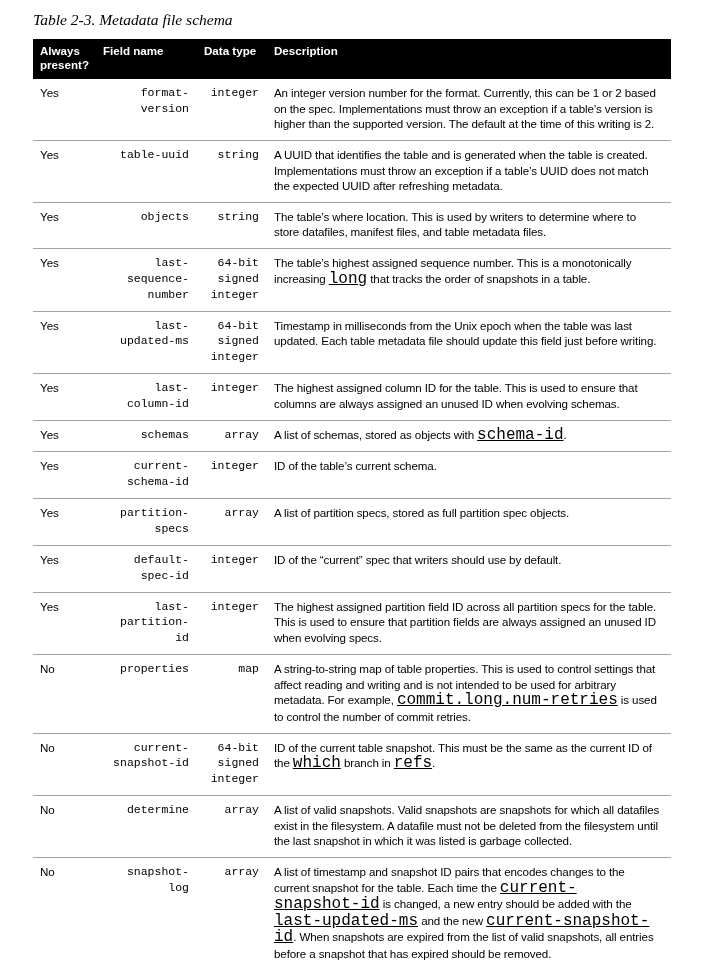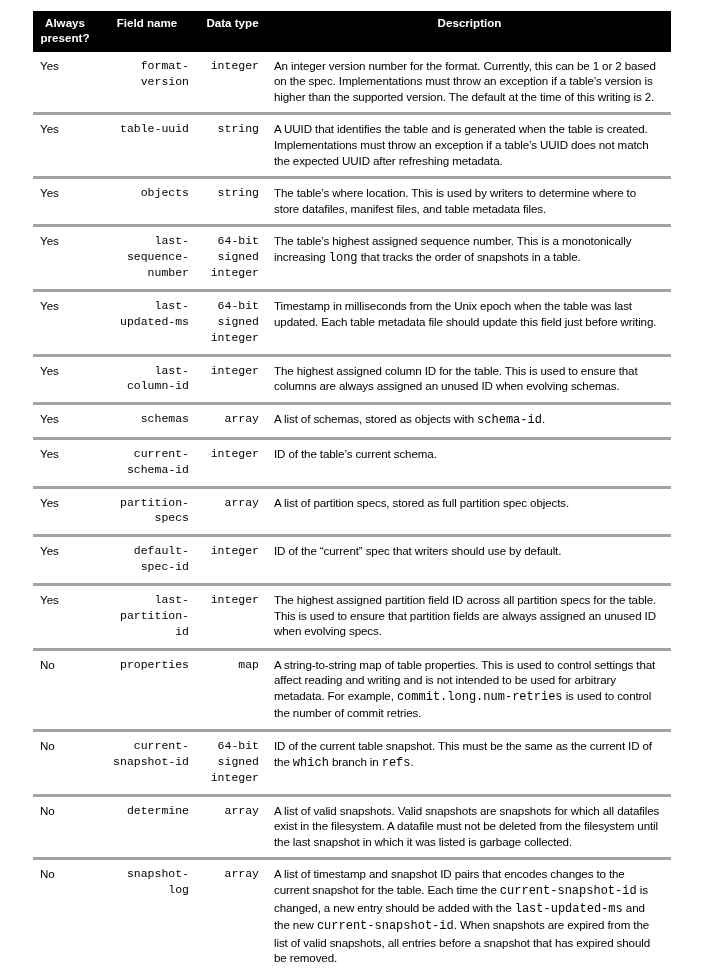--- a/index.html
+++ b/index.html
@@ -27,58 +27,60 @@
     table-layout: fixed;
     width: 638px;
   }
   col.c1 { width: 63px; }
   col.c2 { width: 101px; }
   col.c3 { width: 70px; }
   col.c4 { width: 404px; }
   .schema-table th {
     background: #000000;
     color: #ffffff;
-    text-align: center;
+    text-align: left;
     vertical-align: top;
     font-size: 11.6px;
     font-weight: bold;
     line-height: 1.28;
     padding: 5px 6px 6px 7px;
   }
   .schema-table td {
     vertical-align: top;
-    border-bottom: 3px solid #a3a3a3;
+    border-bottom: 1px solid #a3a3a3;
     padding: 6px 8px 8px 7px;
   }
   .cell-present {
     font-size: 11.6px;
     line-height: 1.3;
   }
   .cell-mono {
     font-family: "Liberation Mono", "DejaVu Sans Mono", monospace;
     font-size: 11.5px;
     line-height: 1.38;
     white-space: pre-line;
     text-align: right;
   }
   .cell-desc {
     font-size: 11.6px;
     line-height: 15.6px;
     letter-spacing: -0.12px;
   }
   .cell-desc code {
     font-family: "Liberation Mono", "DejaVu Sans Mono", monospace;
-    font-size: 12px;
+    font-size: 16px;
     letter-spacing: 0;
+    text-decoration: underline;
   }
 </style>
 </head>
 <body>
 
 <div class="page">
+  <div class="table-title">Table 2-3. Metadata file schema</div>
 
   <table class="schema-table">
     <colgroup>
       <col class="c1">
         <col class="c2">
         <col class="c3">
         <col class="c4">
     </colgroup>
     <thead>
       <tr>

